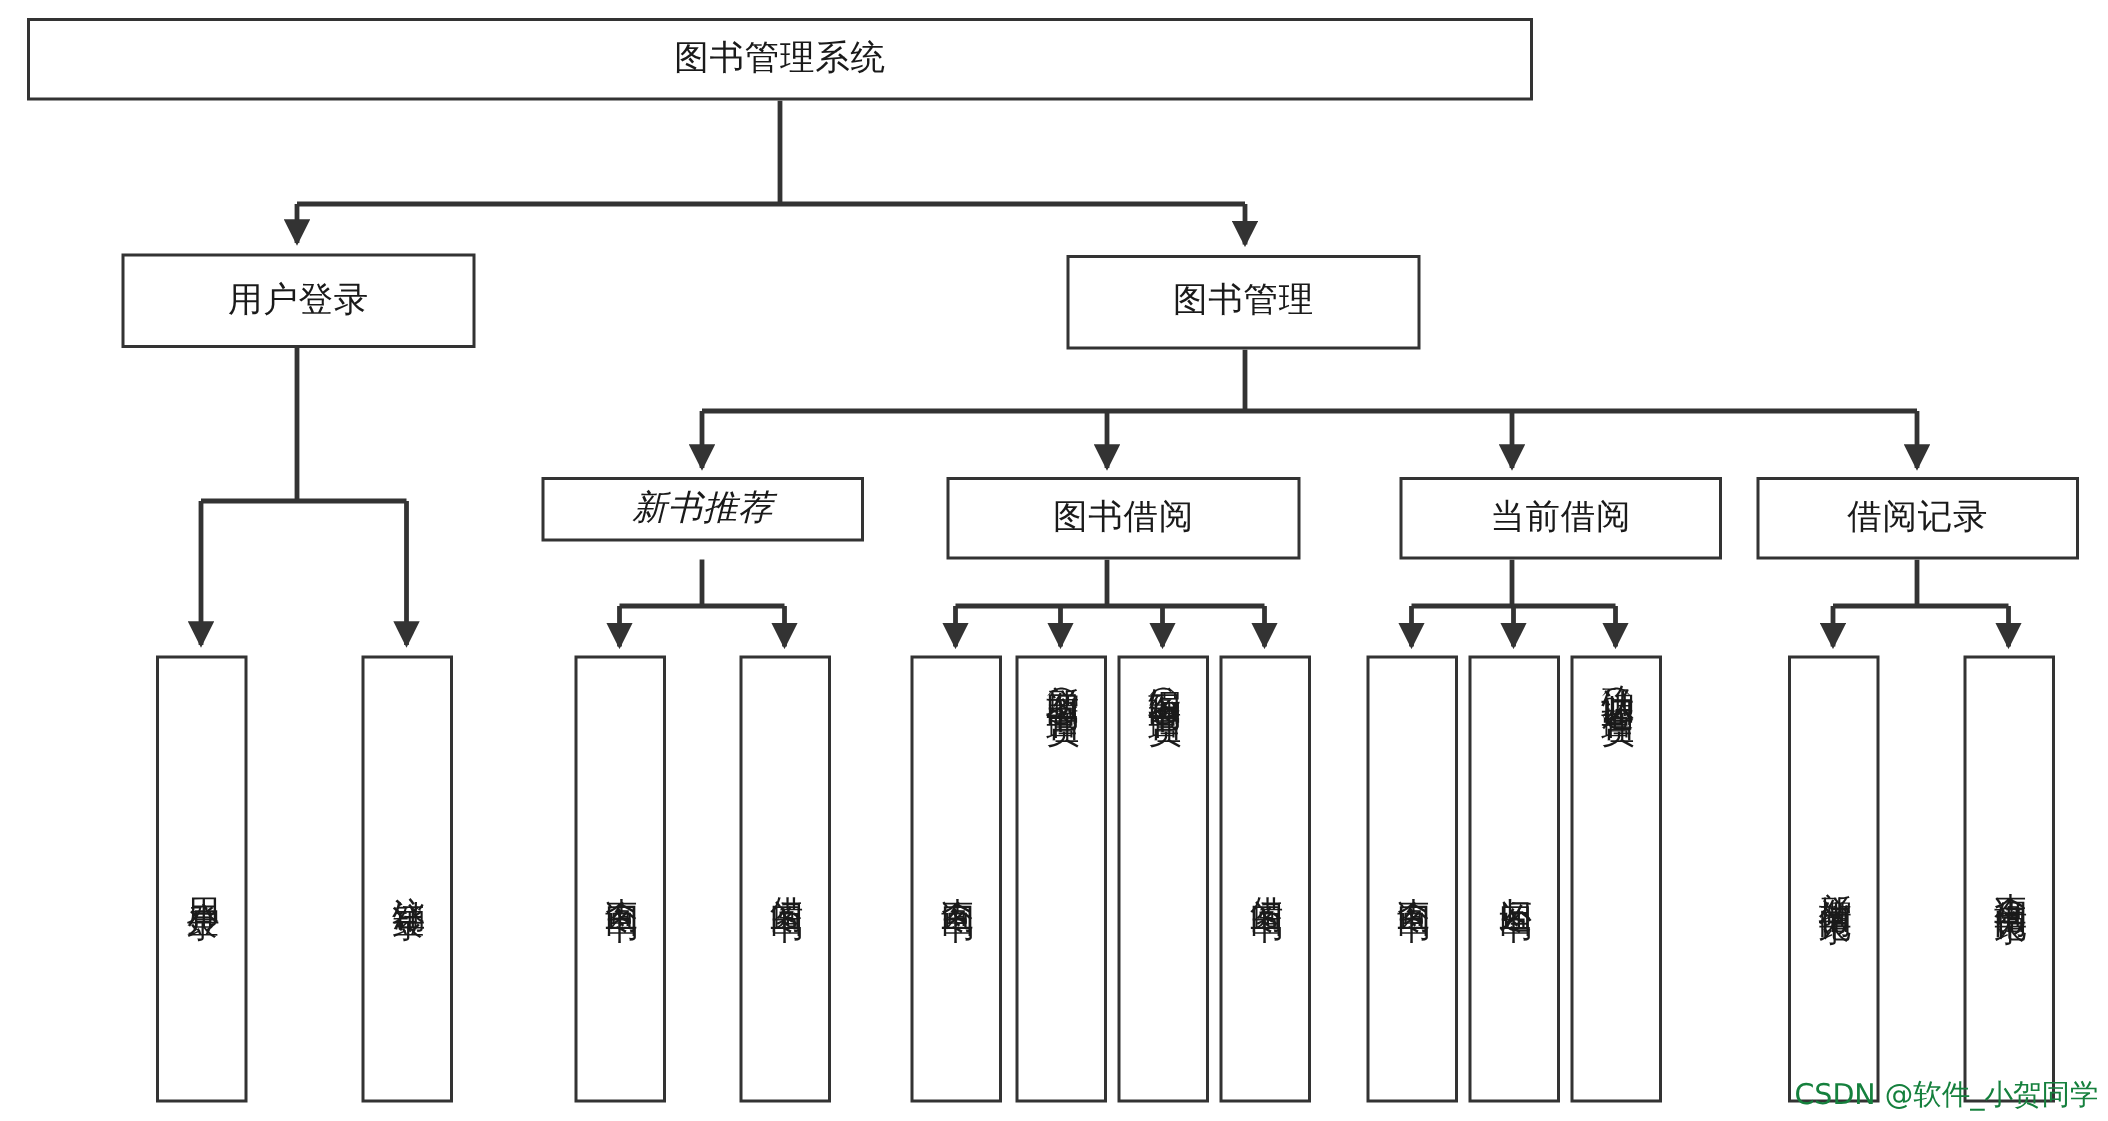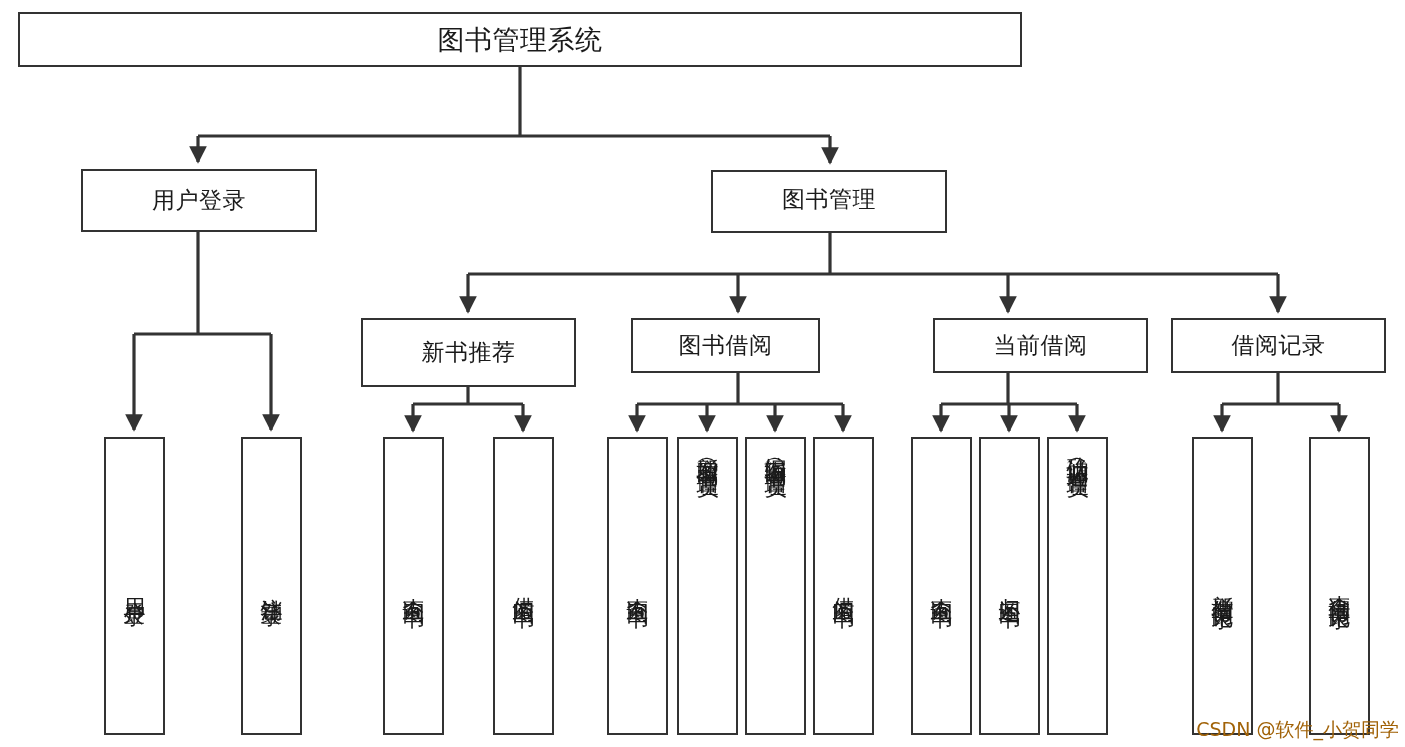--- a/index.html
+++ b/index.html
@@ -40,21 +40,21 @@
     line-height: 1.18;
     text-align: center;
     letter-spacing: 0.5px;
     white-space: pre-wrap;
   }
   
   .node.horiz .node-label {
     font-size: 23px;
   }
   .node.root .node-label {
-    font-size: 27px;
+    font-size: 23px;
   }
   
   .node.vert {
     align-items: flex-start;
     justify-content: center;
     padding-top: 0;
   }
   .node.vert .node-label {
     writing-mode: vertical-rl;
     text-orientation: upright;
@@ -64,21 +64,21 @@
     -webkit-writing-mode: vertical-rl;
   }
   .node.vert.centered {
     align-items: center;
   }
   .watermark {
     position: absolute;
     right: 6px;
     bottom: 4px;
     font-size: 19px;
-    color: #a16207;
+    color: #15803d;
     z-index: 6;
     white-space: nowrap;
     pointer-events: none;
   }
 </style>
 </head>
 <body>
 
 <div id="diagram-root">
 
@@ -137,25 +137,25 @@
   </div>
 
   <div class="node horiz" style="left:81px; top:169px; width:236px; height:63px;">
     <span class="node-label">用户登录</span>
   </div>
 
   <div class="node horiz" style="left:711px; top:170px; width:236px; height:63px;font-family:Liberation Mono, monospace;">
     <span class="node-label">图书管理</span>
   </div>
 
-  <div class="node horiz" style="left:361px; top:318px; width:215px; height:69px;">
+  <div class="node horiz" style="left:361px; top:318px; width:215px; height:43px;font-style:italic;">
     <span class="node-label">新书推荐</span>
   </div>
 
-  <div class="node horiz" style="left:631px; top:318px; width:189px; height:55px;">
+  <div class="node horiz" style="left:631px; top:318px; width:236px; height:55px;">
     <span class="node-label">图书借阅</span>
   </div>
 
   <div class="node horiz" style="left:901px; top:318px; width:215px; height:55px;margin-left:32px;">
     <span class="node-label">当前借阅</span>
   </div>
 
   <div class="node horiz" style="left:1171px; top:318px; width:215px; height:55px;">
     <span class="node-label">借阅记录</span>
   </div>

